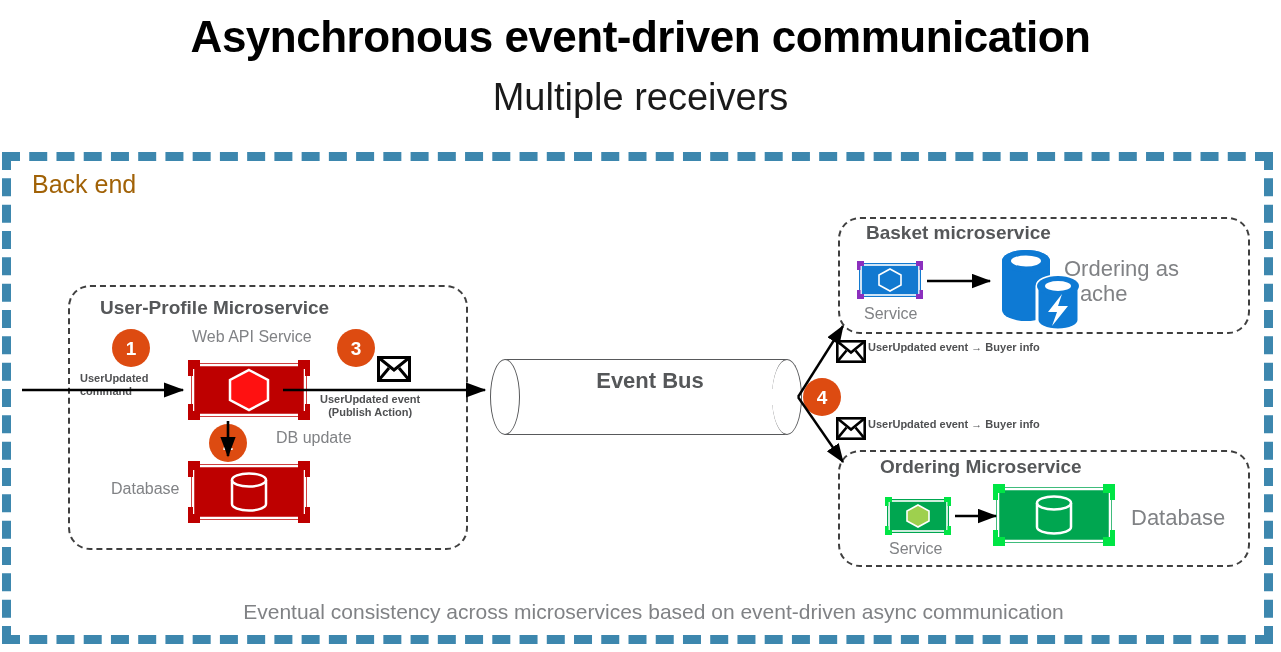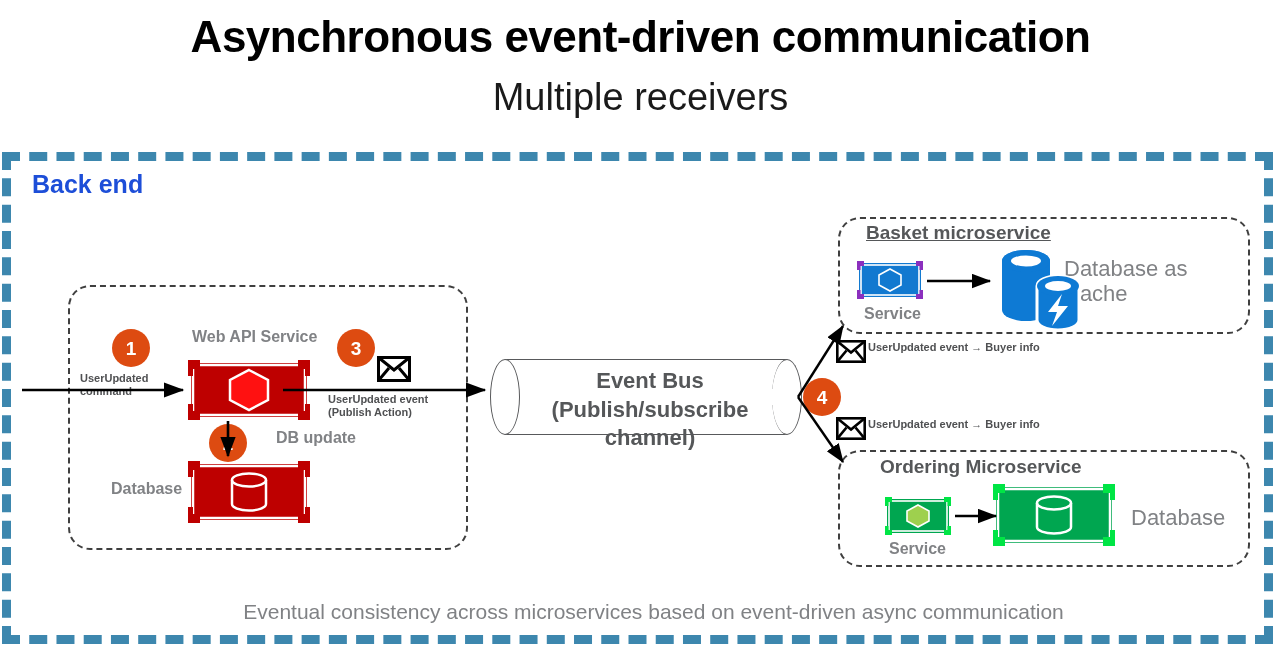--- a/index.html
+++ b/index.html
@@ -42,51 +42,50 @@
   #backend-box {
     left: 2px; top: 152px;
     width: 1271px; height: 492px;
     border: 9px dashed #3d87ae;
     box-sizing: border-box;
     background: #ffffff;
   }
   #backend-label {
     left: 32px; top: 170px;
     font-size: 25px;
-    font-weight: bold;
-    color: #1d4ed8;
+    font-weight: normal;
+    color: #a16207;
   }
 
   
   .svc-container {
     border: 2px dashed #3f3f3f;
     border-radius: 22px;
     box-sizing: border-box;
     background: transparent;
   }
   #userprofile-box { left: 68px; top: 285px; width: 400px; height: 265px; }
   #basket-box      { left: 838px; top: 217px; width: 412px; height: 117px; }
   #ordering-box    { left: 838px; top: 450px; width: 412px; height: 117px; }
 
   .svc-title {
     font-size: 19px;
     font-weight: bold;
     color: #555759;
     white-space: nowrap;
   }
   #userprofile-title { left: 100px; top: 297px; }
-  #basket-title      { left: 866px; top: 222px; text-decoration: underline; }
+  #basket-title      { left: 866px; top: 222px; }
   #ordering-title    { left: 866px; top: 456px; margin-left: 14px; }
 
   
   .grey-label {
     font-size: 16px;
     color: #808285;
     white-space: nowrap;
-    font-weight: bold;
   }
   #webapi-label   { left: 192px; top: 328px; }
   #db-update-lbl  { left: 252px; top: 429px; margin-left: 24px; }
   #db-left-lbl    { left: 111px; top: 480px; }
   #basket-svc-lbl { left: 864px; top: 305px; }
   #order-svc-lbl  { left: 889px; top: 540px; }
   .grey-label-lg {
     font-size: 22px;
     color: #808285;
     line-height: 1.15;
@@ -97,21 +96,21 @@
 
   
   .bold-label {
     font-size: 11px;
     font-weight: bold;
     color: #4f5052;
     line-height: 1.2;
     white-space: nowrap;
   }
   #updateuser-lbl { left: 80px; top: 372px; text-align: left; }
-  #userupdated-lbl{ left: 328px; top: 393px; }
+  #userupdated-lbl{ left: 320px; top: 393px; text-align: center; }
   #ev-label-1 { left: 868px; top: 341px; }
   #ev-label-2 { left: 868px; top: 418px; }
   #eventbus-cap {
     left: 490px; top: 359px;
     width: 30px; height: 76px;
     border: 1.6px solid #58595b;
     border-radius: 50%;
     background: #ffffff;
     box-sizing: border-box;
   }
@@ -181,52 +180,52 @@
   <div class="abs" id="title-main">Asynchronous event-driven communication</div>
   <div class="abs" id="title-sub">Multiple receivers</div>
 
   <div class="abs" id="backend-box"></div>
   <div class="abs" id="backend-label">Back end</div>
 
   <div class="abs svc-container" id="userprofile-box"></div>
   <div class="abs svc-container" id="basket-box"></div>
   <div class="abs svc-container" id="ordering-box"></div>
 
+  <div class="abs svc-title" id="userprofile-title">User-Profile Microservice</div>
   <div class="abs svc-title" id="basket-title">Basket microservice</div>
   <div class="abs svc-title" id="ordering-title">Ordering Microservice</div>
 
   <div class="abs grey-label" id="webapi-label">Web API Service</div>
   <div class="abs grey-label" id="db-update-lbl">DB update</div>
   <div class="abs grey-label" id="db-left-lbl">Database</div>
   <div class="abs grey-label" id="basket-svc-lbl">Service</div>
   <div class="abs grey-label" id="order-svc-lbl">Service</div>
 
   <div class="abs grey-label-lg" id="dbcache-lbl">
-    <div>Database as</div>
+    <div>Ordering as</div>
     <div>Cache</div>
   </div>
   <div class="abs grey-label-lg" id="orderdb-lbl">Database</div>
 
   <div class="abs bold-label" id="updateuser-lbl">
     <div>UserUpdated</div>
     <div>command</div>
   </div>
   <div class="abs bold-label" id="userupdated-lbl">
     <div>UserUpdated event</div>
     <div>(Publish Action)</div>
   </div>
   <div class="abs bold-label" id="ev-label-1">UserUpdated event → Buyer info</div>
   <div class="abs bold-label" id="ev-label-2">UserUpdated event → Buyer info</div>
 
   <div class="abs" id="eventbus-rect"></div>
   <div class="abs" id="eventbus-cap"></div>
   <div class="abs" style="left:772px;top:359px;width:30px;height:76px;border:1.6px solid #58595b;border-radius:50%;background:#ffffff;box-sizing:border-box;border-left:none;"></div>
   <div class="abs" id="eventbus-text">
     <div>Event Bus</div>
-    <div>(Publish/subscribe channel)</div>
   </div>
 
   <div class="abs azbox" id="redsvc">
     <svg width="122" height="60" viewBox="0 0 122 60">
       <rect x="3" y="3" width="116" height="54" fill="#be0000"></rect>
       <rect x="5" y="5" width="112" height="50" fill="none" stroke="#ffffff" stroke-width="2.5"></rect>
       <polygon points="61,10 80,20 80,40 61,50 42,40 42,20" fill="#ff1111" stroke="#ffffff" stroke-width="2.5"></polygon>
       <g fill="#be0000">
         <rect x="0" y="0" width="12" height="9"></rect>
           <rect x="0" y="0" width="5" height="16"></rect>

